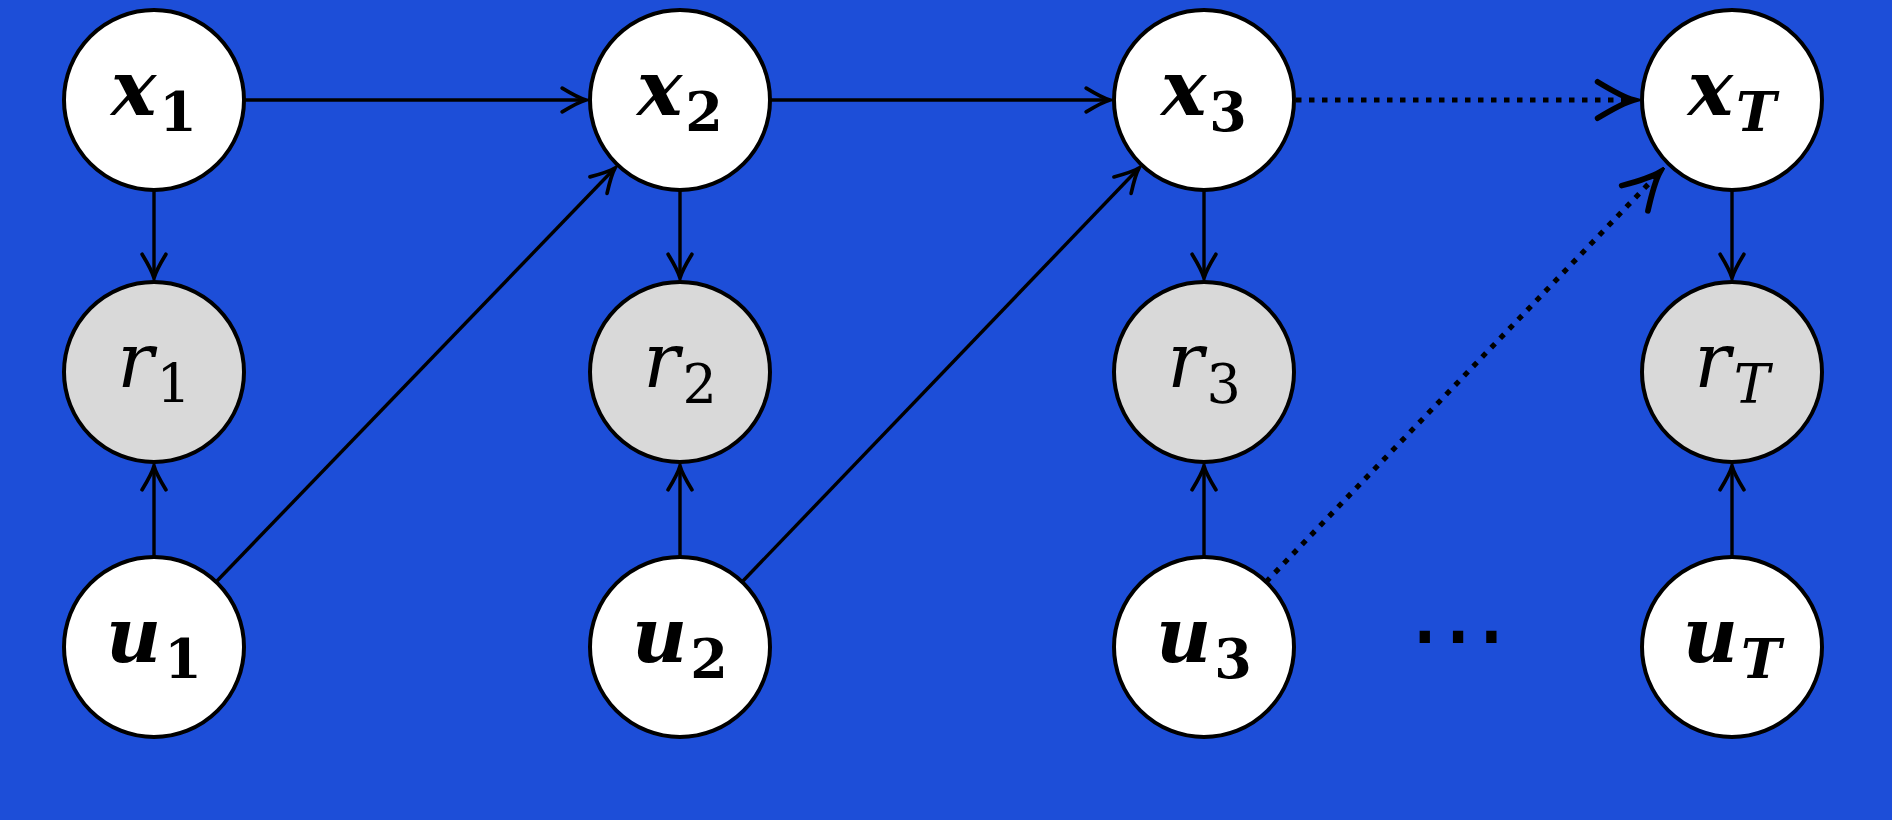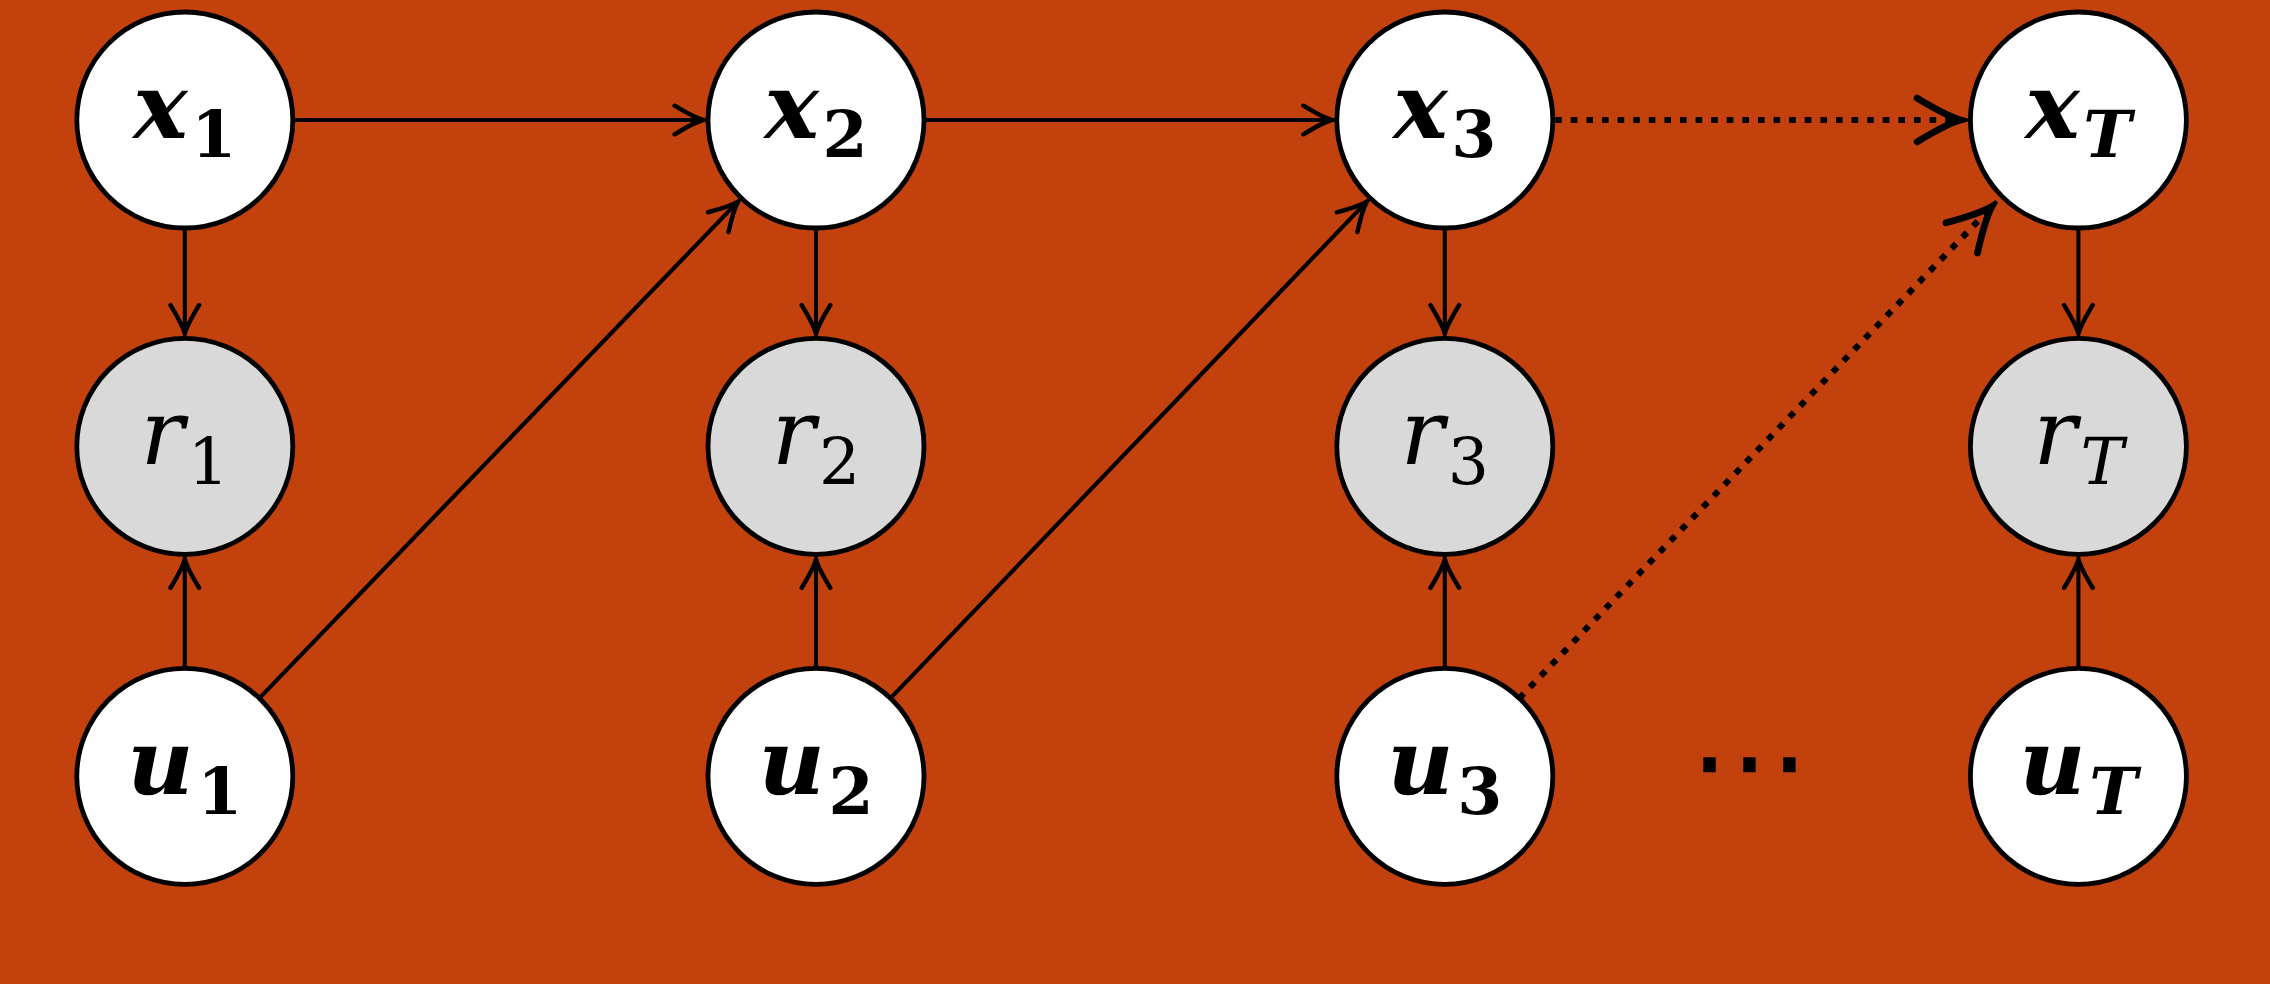--- a/index.html
+++ b/index.html
@@ -1,16 +1,16 @@
 <!DOCTYPE html>
 <html style="--stroke: #000000; --node-fill: #ffffff; --node-shaded: #d9d9d9;"><head>
 <meta charset="utf-8">
 <style>
   html, body { margin: 0; padding: 0; background: #ffffff; }
-  .stage { width: 1892px; height: 820px; position: relative; background: #c2410c; }
+  .stage { width: 1892px; height: 820px; position: relative; background: #1d4ed8; }
   svg { display: block; width: 1892px; height: 820px; }
 
   .node { fill: var(--node-fill, #ffffff); stroke: var(--stroke, #000000); stroke-width: 4; }
   .node.shaded { fill: var(--node-shaded, #d9d9d9); }
 
   .edge { stroke: var(--stroke, #000000); stroke-width: 3.4; fill: none; }
   .edge.dotted { stroke-width: 5.2; stroke-dasharray: 5.5 7.5; }
 
   .lbl {
     font-family: "DejaVu Serif", serif;

